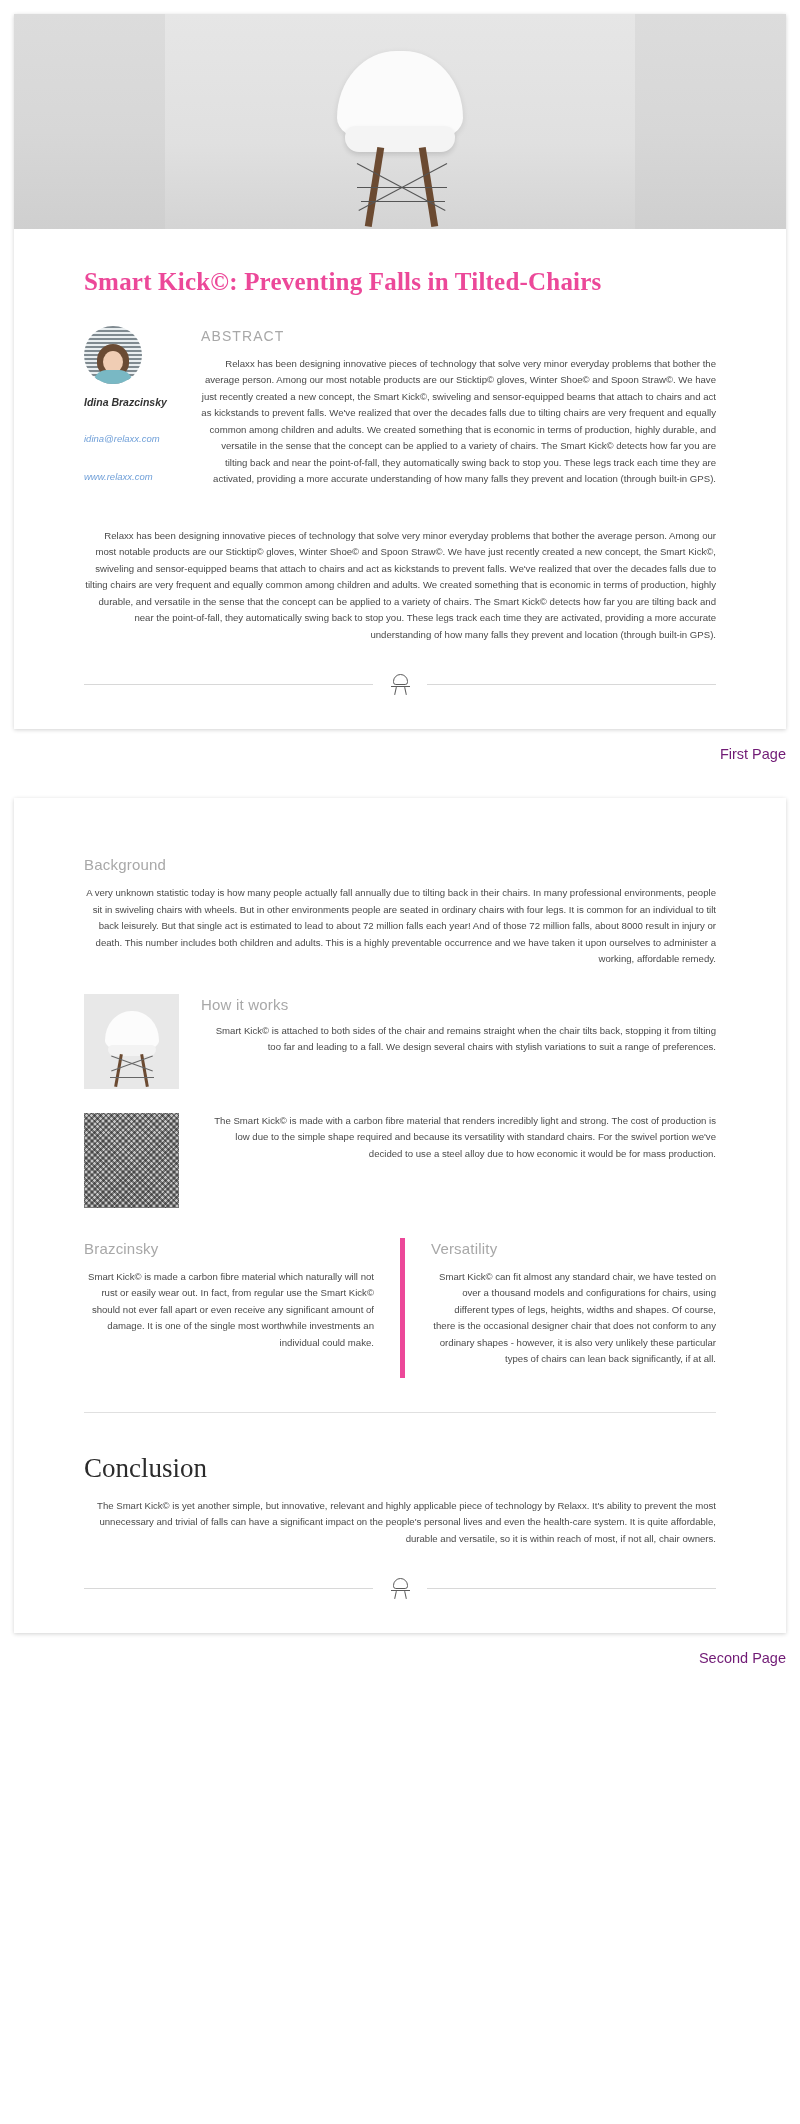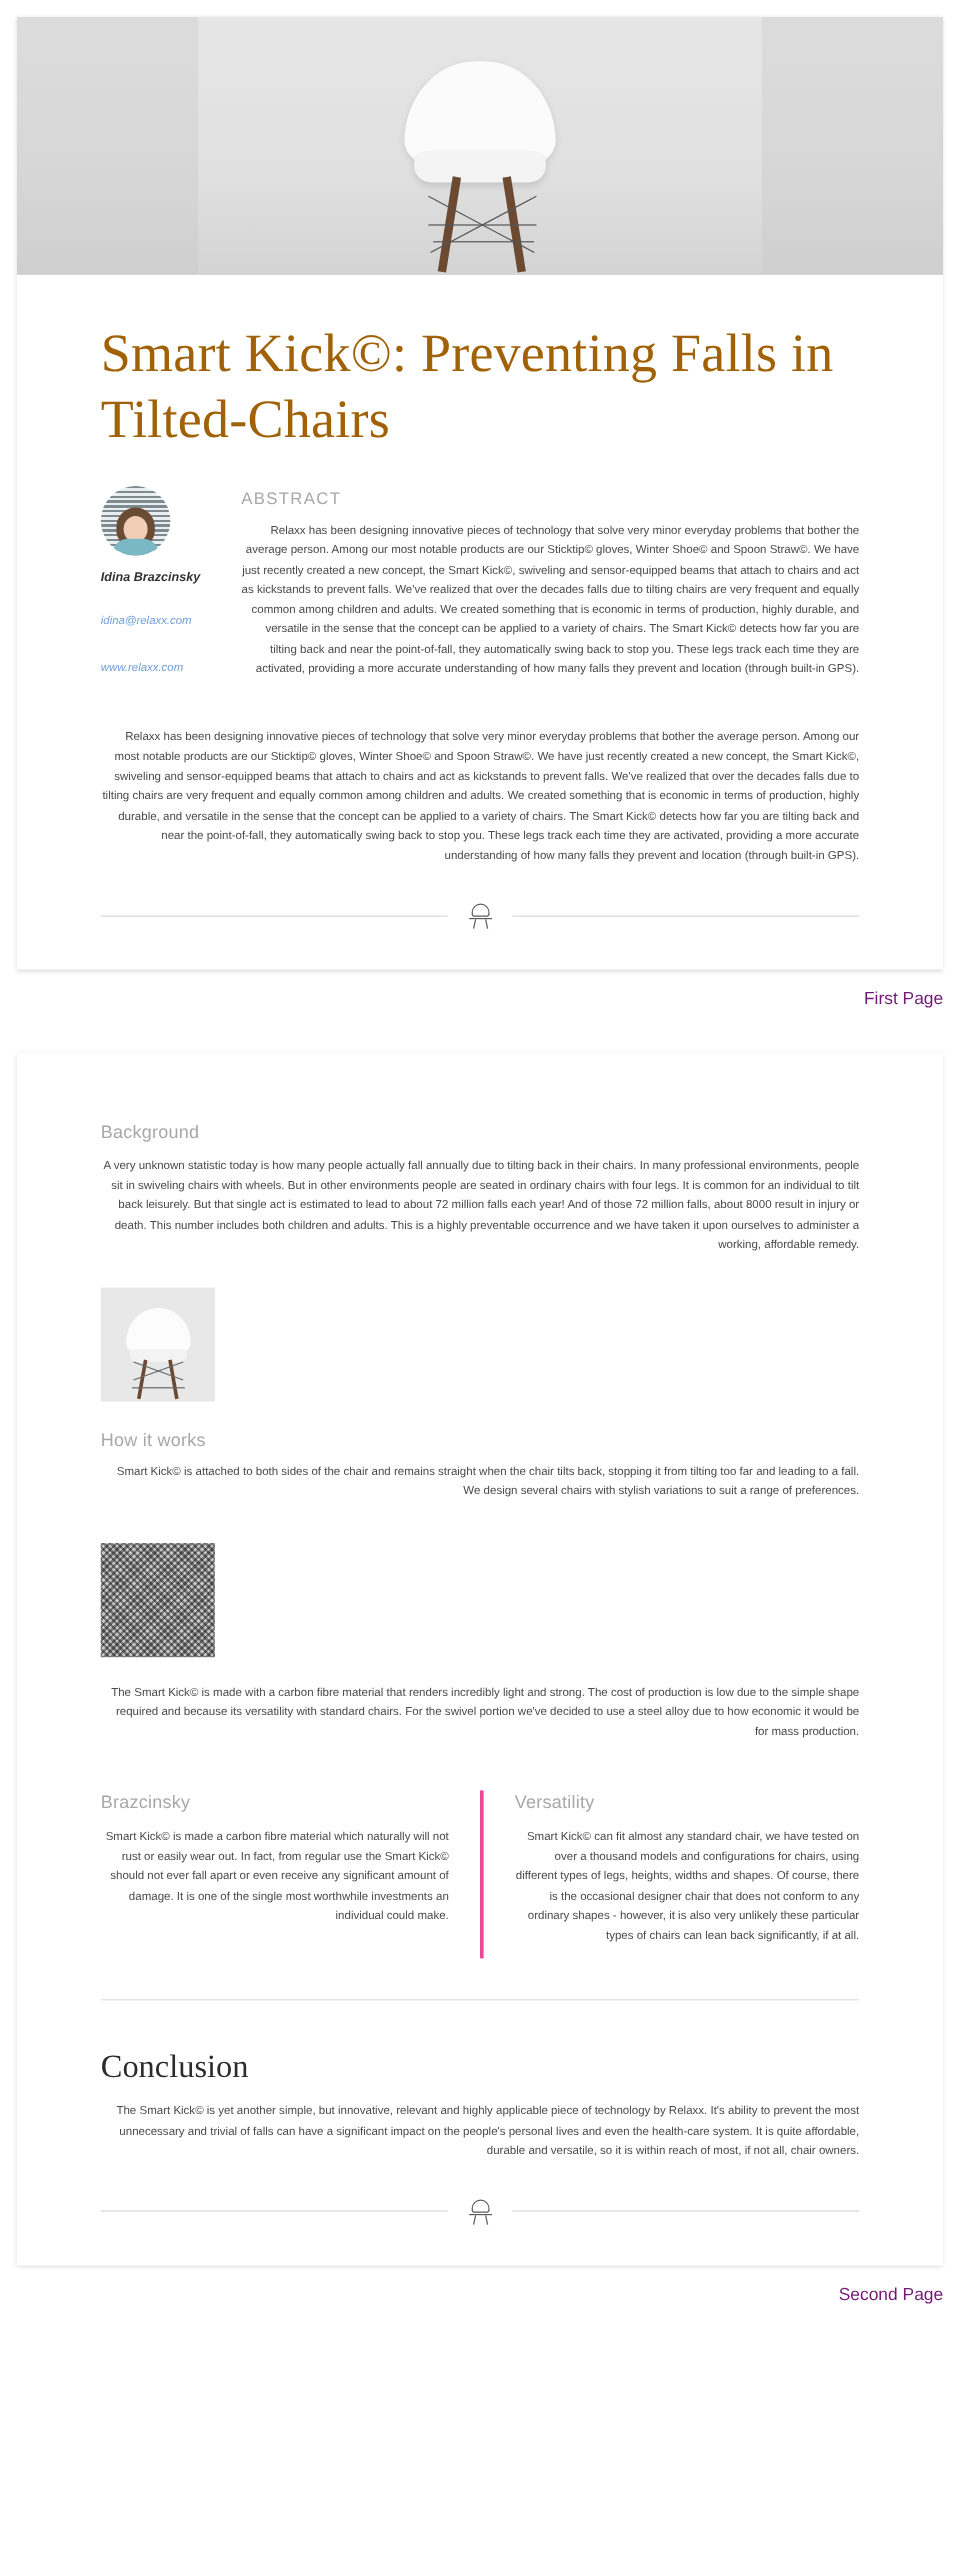--- a/index.html
+++ b/index.html
@@ -88,25 +88,25 @@
     transform-origin: left center;
   }
   .chair .wire i:nth-child(1) { top: 6px;  left: 0;  transform: rotate(28deg); }
   .chair .wire i:nth-child(2) { top: 6px;  left: 90px; transform: rotate(152deg); }
   .chair .wire i:nth-child(3) { top: 30px; left: 0;  width: 90px; transform: rotate(0deg); }
   .chair .wire i:nth-child(4) { top: 44px; left: 4px; width: 84px; transform: rotate(0deg); }
 
   .doc-body { padding: 0 70px 0 70px; background:#fff; }
   h1.title {
     font-family: "Liberation Serif", serif;
-    font-weight: 400;
-    font-size: 45px;
+    font-weight: 700;
+    font-size: 25px;
     line-height: 1.22;
     letter-spacing: .2px;
-    color: #a16207;
+    color: #ec4899;
     margin: 38px 0 28px 0;
   }
   .cols {
     display: flex;
     gap: 22px;
     align-items: flex-start;
   }
   .author-col { width: 95px; flex: 0 0 95px; }
   .avatar {
     width: 58px; height: 58px;
@@ -215,21 +215,20 @@
   }
 
   
   .sheet2 { background: #fff; padding: 56px 70px 0 70px; }
   .p2-lead { margin-bottom: 26px; }
   .media-row {
     display: flex;
     gap: 22px;
     align-items: flex-start;
     margin-bottom: 24px;
-    flex-direction: column;
   }
   .thumb {
     width: 95px; height: 95px;
     flex: 0 0 95px;
     position: relative;
     overflow: hidden;
     background: #e8e8e8;
   }
   .thumb .chair-mini {
     position: absolute;
@@ -268,21 +267,21 @@
   }
   .media-text { flex: 1 1 auto; }
   .media-text .section-head { margin-bottom: 10px; }
 
   .two-col {
     display: flex;
     gap: 0;
     margin-top: 30px;
   }
   .col-left { width: 50%; padding-right: 26px; }
-  .col-right { width: 50%; padding-left: 26px; border-left: 3px solid #ec4899; }
+  .col-right { width: 50%; padding-left: 26px; border-left: 5px solid #ec4899; }
 
   h2.conclusion {
     font-family: "Liberation Serif", serif;
     font-weight: 400;
     font-size: 27px;
     color: #2b2b2b;
     margin: 40px 0 14px 0;
   }
   .rule-top { border-top: 1px solid #e0e0e0; margin-top: 34px; }
 </style>

